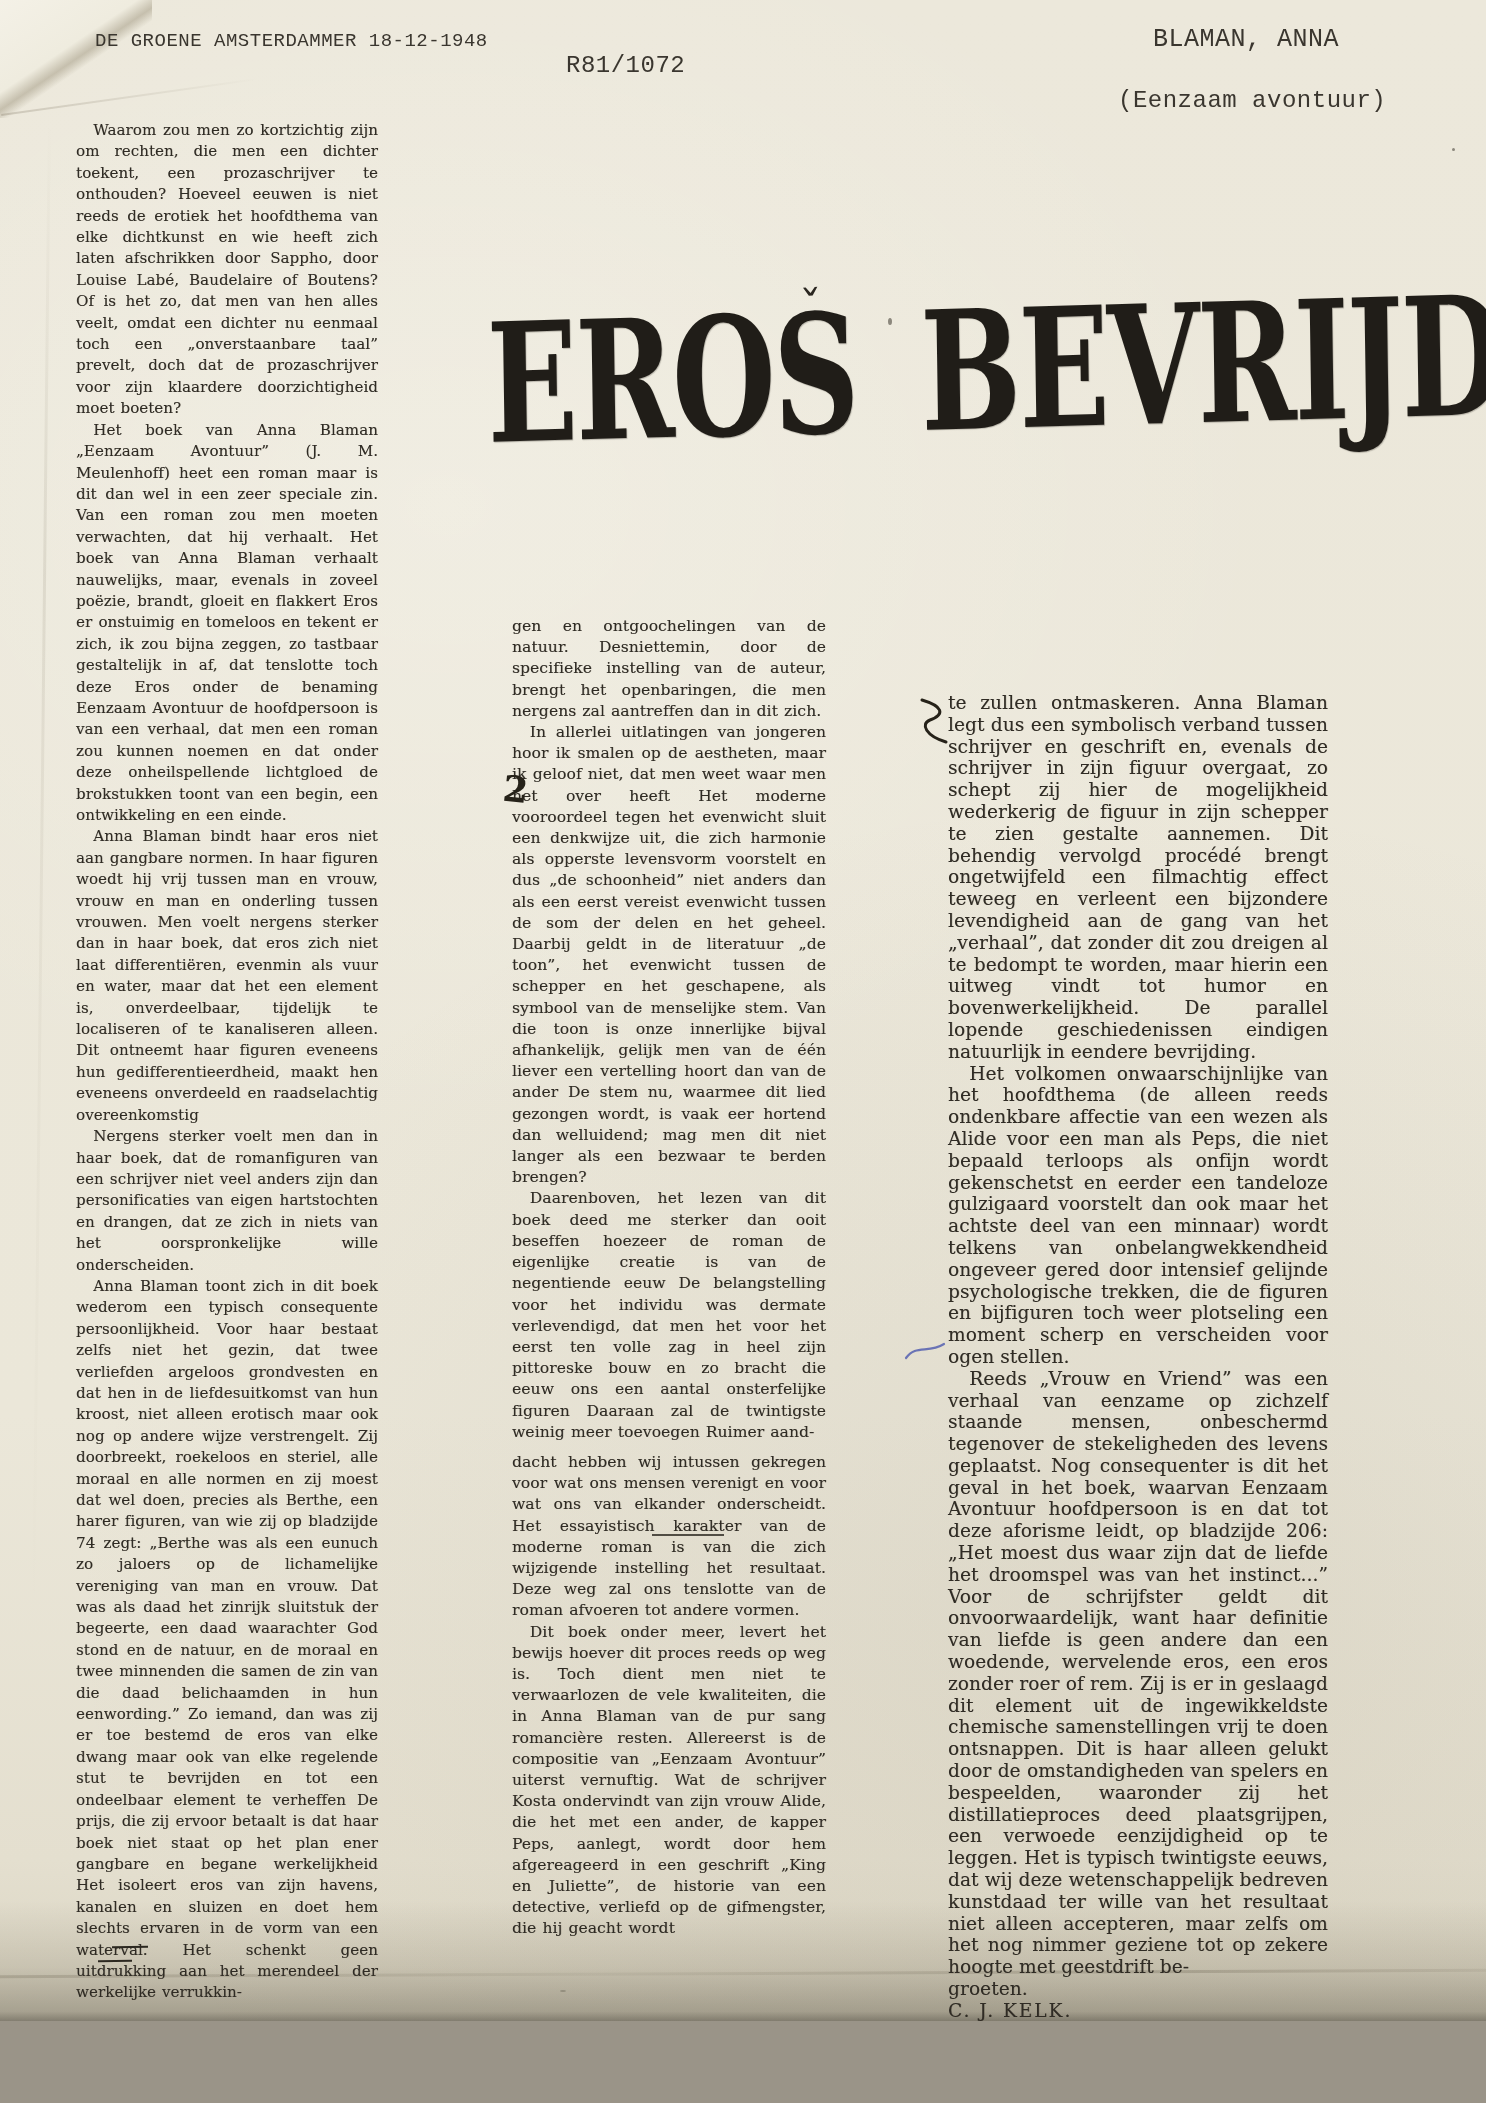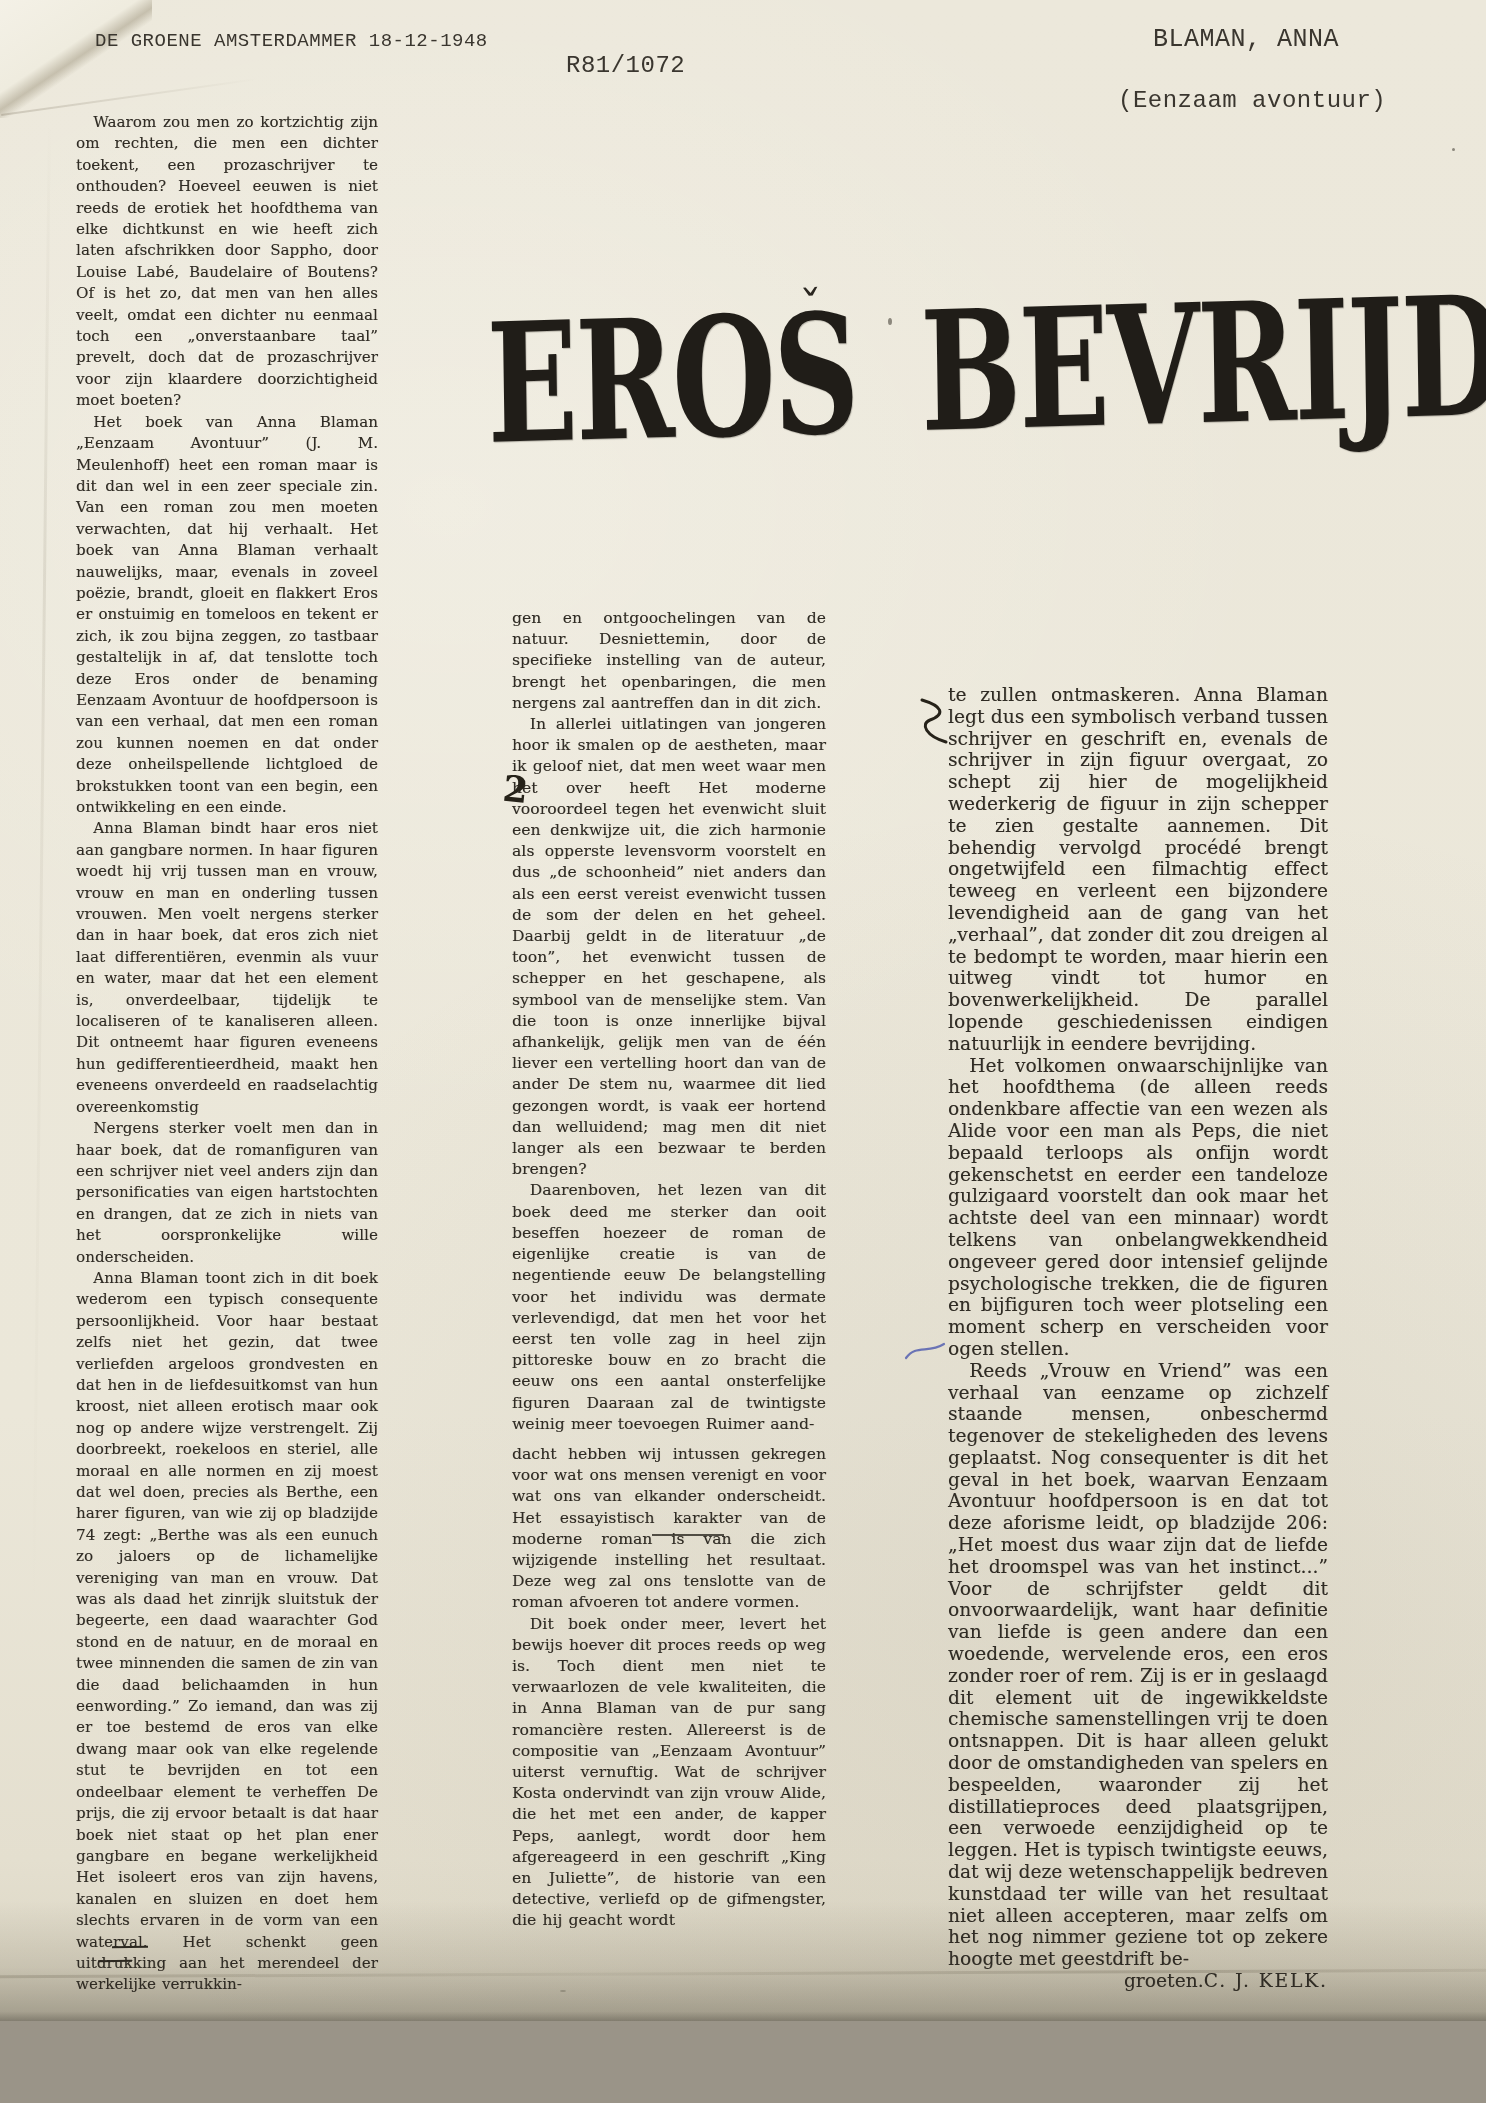--- a/index.html
+++ b/index.html
@@ -38,32 +38,32 @@
   
   .headline{position:absolute;left:486px;top:302px;width:1500px;
     font-family:"DejaVu Serif",serif;font-weight:bold;font-size:165px;line-height:1;
     color:#201d18;white-space:nowrap;word-spacing:34px;letter-spacing:-3px;
     transform:scaleX(.72) rotate(-1.15deg);transform-origin:left top;
     text-shadow:1px 1px 1px rgba(40,35,28,.25);}
   .headline-caron{position:absolute;left:800px;top:281px;font-size:46px;color:#2a2620;
     transform:rotate(-4deg);font-family:"DejaVu Serif",serif;}
 
   
-  .col{position:absolute;text-align:justify;}
+  .col{position:absolute;text-align:justify;margin-top:8px;}
   .col p{margin:0;}
   .col p.ind{text-indent:1.15em;}
   .col-left{left:76px;top:112px;width:302px;font-size:15px;line-height:21.4px;
     letter-spacing:.1px;word-spacing:1px;}
   .col-mid{left:512px;top:608px;width:314px;font-size:15.5px;line-height:21.2px;
     letter-spacing:.1px;word-spacing:1px;}
   .col-right{left:948px;top:684px;width:380px;font-size:18.5px;line-height:21.8px;
     letter-spacing:.1px;}
   .col p{color:#2f2b24;text-shadow:.4px .4px .45px rgba(55,48,38,.35);}
   .gap-before{margin-top:9px !important;}
-  .closing-row{display:flex;justify-content:flex-end;margin-top:0;}
+  .closing-row{display:flex;justify-content:flex-end;margin-top:0;flex-direction:column;}
   .closing-row .kelk{letter-spacing:2px;}
 
   
   .mark-two{position:absolute;left:503px;top:768px;font-size:36px;color:#262219;
     font-family:"DejaVu Serif",serif;transform:rotate(6deg);font-weight:bold;}
   .mark-hook{position:absolute;left:916px;top:696px;}
   .mark-check{position:absolute;left:904px;top:1342px;}
   .pencil-line{position:absolute;background:#2c2820;height:2px;}
   .pl-van{left:112px;top:1946px;width:36px;transform:rotate(-1deg);}
   .pl-sluizen{left:98px;top:1960px;width:34px;transform:rotate(-1deg);}

